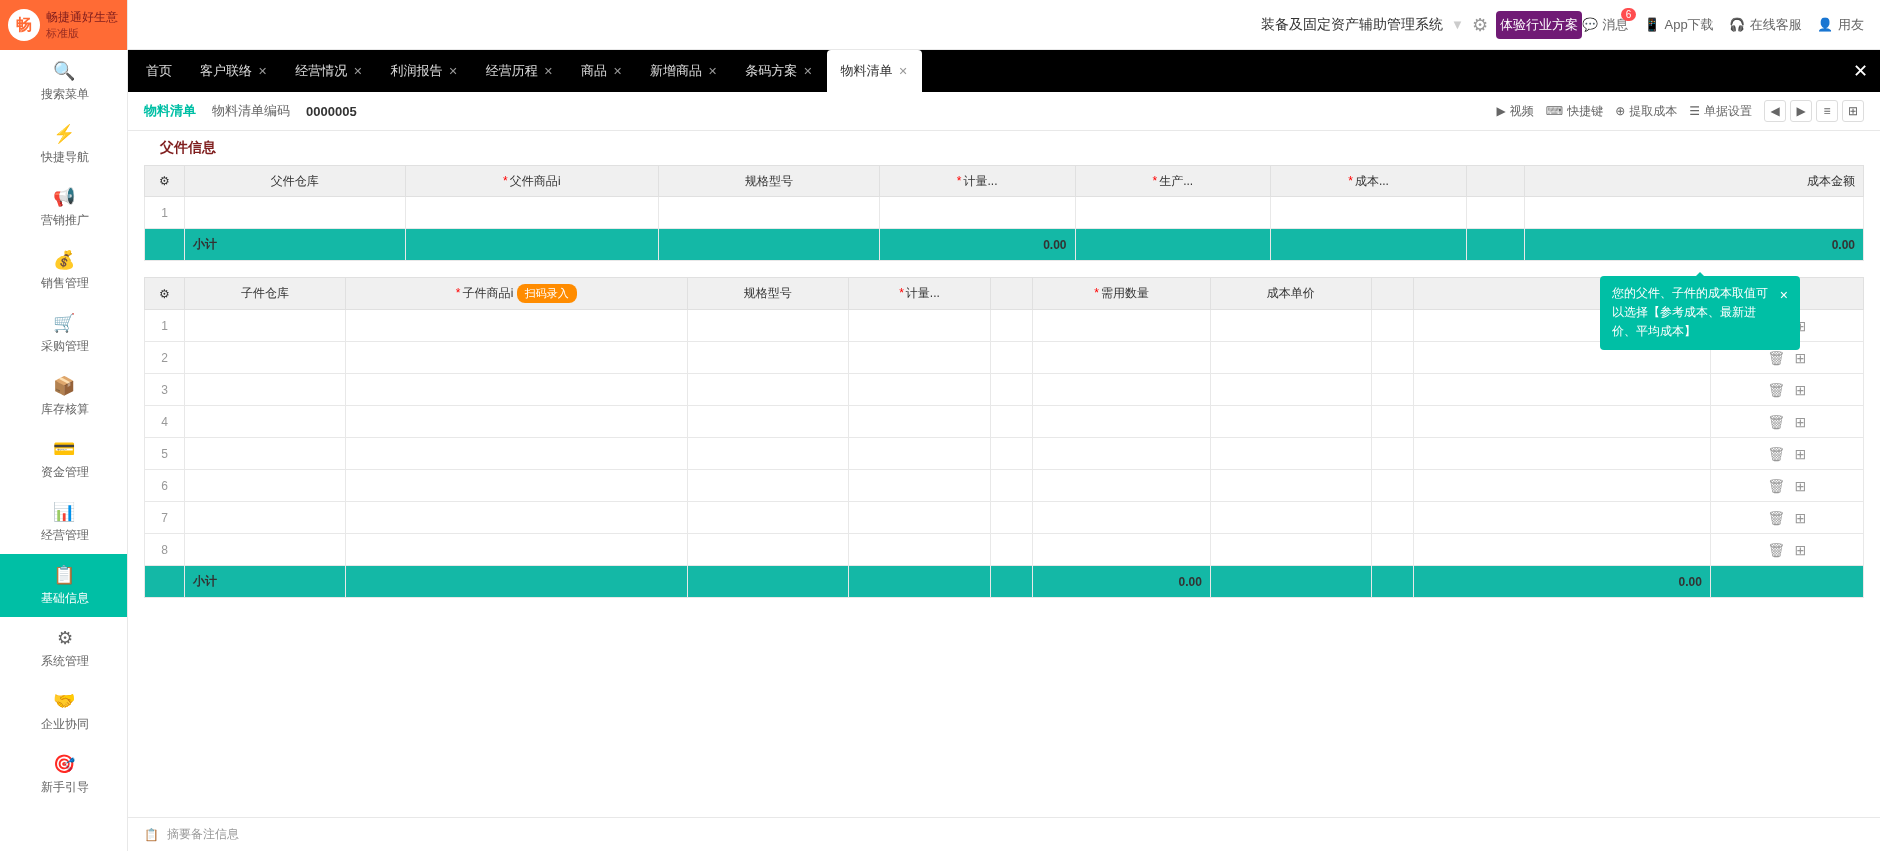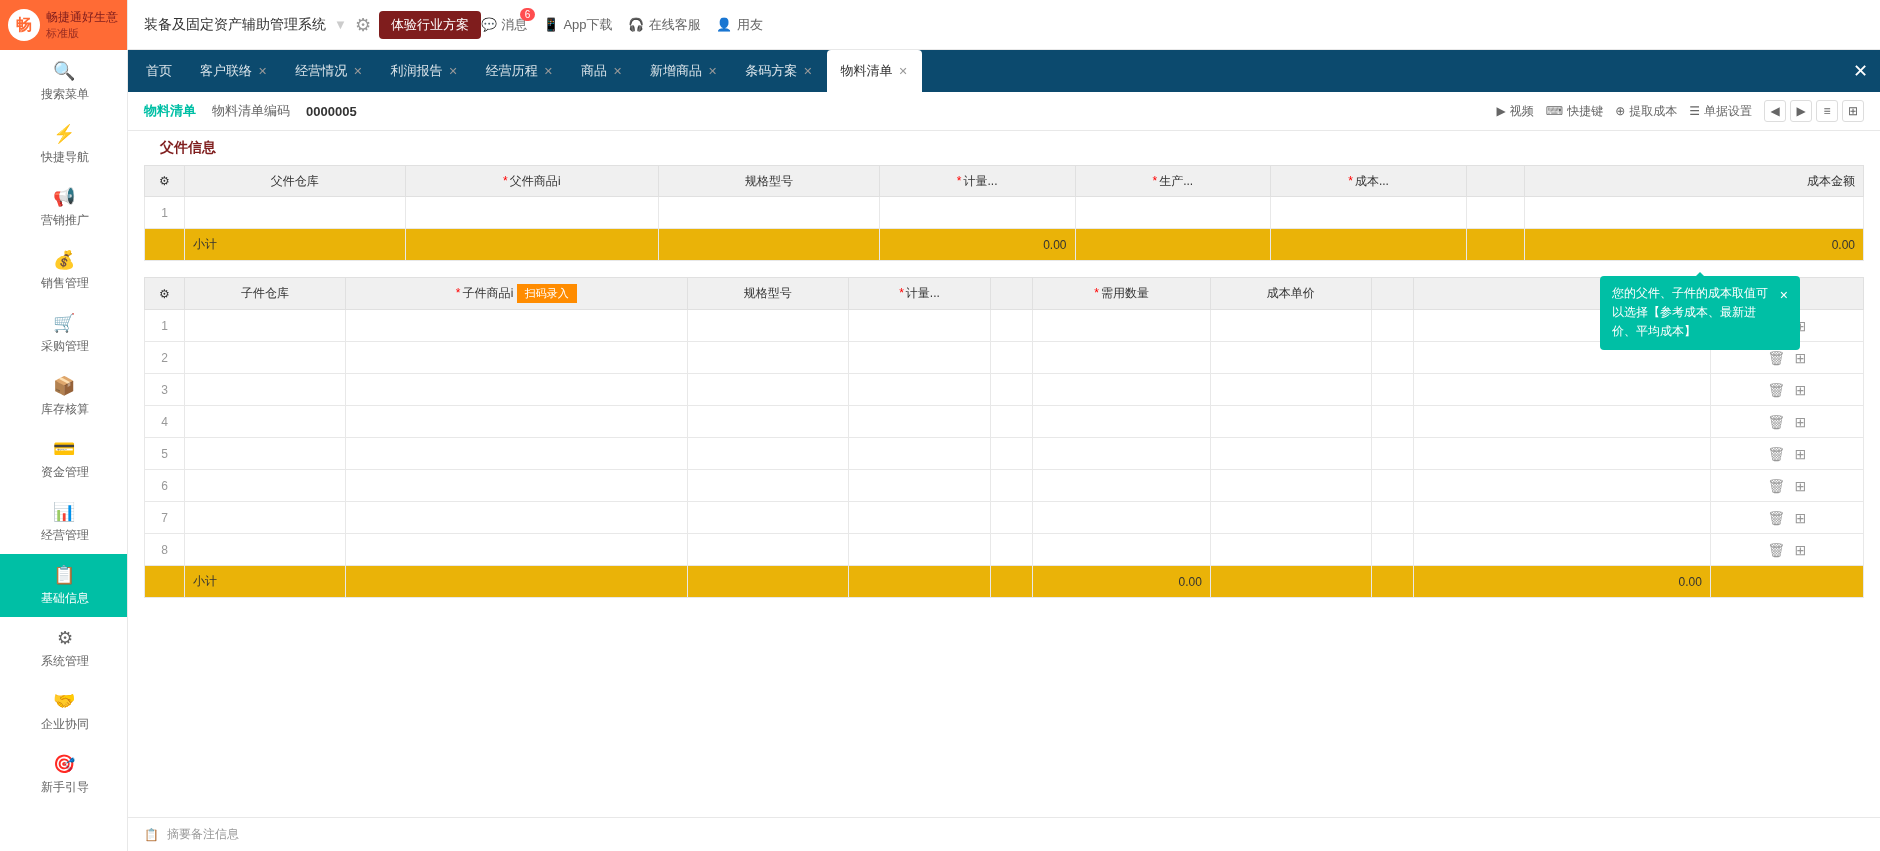--- a/index.html
+++ b/index.html
@@ -45,42 +45,42 @@
 
     
     .main { flex: 1; display: flex; flex-direction: column; overflow: hidden; }
 
     
     .topbar {
       background: #fff;
       height: 50px;
       display: flex;
       align-items: center;
-      justify-content: flex-start;
+      justify-content: flex-end;
       padding: 0 16px;
       border-bottom: 1px solid #e8e8e8;
     }
     .topbar-left { display: flex; align-items: center; gap: 8px; }
     .system-title { font-size: 14px; color: #333; }
     .trial-btn {
-      background: #7f1d1d;
+      background: #701a75;
       color: #fff;
       border: none;
       border-radius: 4px;
-      padding: 5px 12px;
+      padding: 5px 4px;
       cursor: pointer;
       font-size: 13px;
     }
     .topbar-right { display: flex; align-items: center; gap: 16px; color: #666; font-size: 13px; }
     .topbar-right .badge-item { display: flex; align-items: center; gap: 4px; cursor: pointer; position: relative; }
     .badge { background: #ff4d4f; color: #fff; border-radius: 10px; font-size: 10px; padding: 1px 5px; position: absolute; top: -8px; right: -8px; }
 
     
     .nav-tabs {
-      background: #0c4a6e;
+      background: #000000;
       display: flex;
       align-items: center;
       height: 42px;
       padding: 0 4px;
       overflow: hidden;
     }
     .nav-tab {
       color: rgba(255,255,255,0.85);
       padding: 0 14px;
       height: 42px;
@@ -167,32 +167,32 @@
       white-space: nowrap;
     }
     .data-table td {
       border: 1px solid #e8e8e8;
       padding: 4px 8px;
       height: 32px;
       color: #333;
     }
     .data-table td.row-num { text-align: center; color: #999; width: 40px; }
     .data-table tr.subtotal td {
-      background: #eab308;
-      font-weight: normal;
+      background: #14b8a6;
+      font-weight: bold;
       text-align: right;
     }
     .data-table tr.subtotal td.label { text-align: left; }
     .required-star { color: #f00; margin-right: 2px; }
 
     .scan-btn {
       background: #ff8c00;
       color: #fff;
       border: none;
-      border-radius: 0;
+      border-radius: 8px;
       padding: 2px 8px;
       font-size: 11px;
       cursor: pointer;
     }
 
     .action-icon { color: #999; cursor: pointer; font-size: 14px; margin: 0 3px; }
 
     .scrollable-content {
       flex: 1;
       overflow-y: auto;

